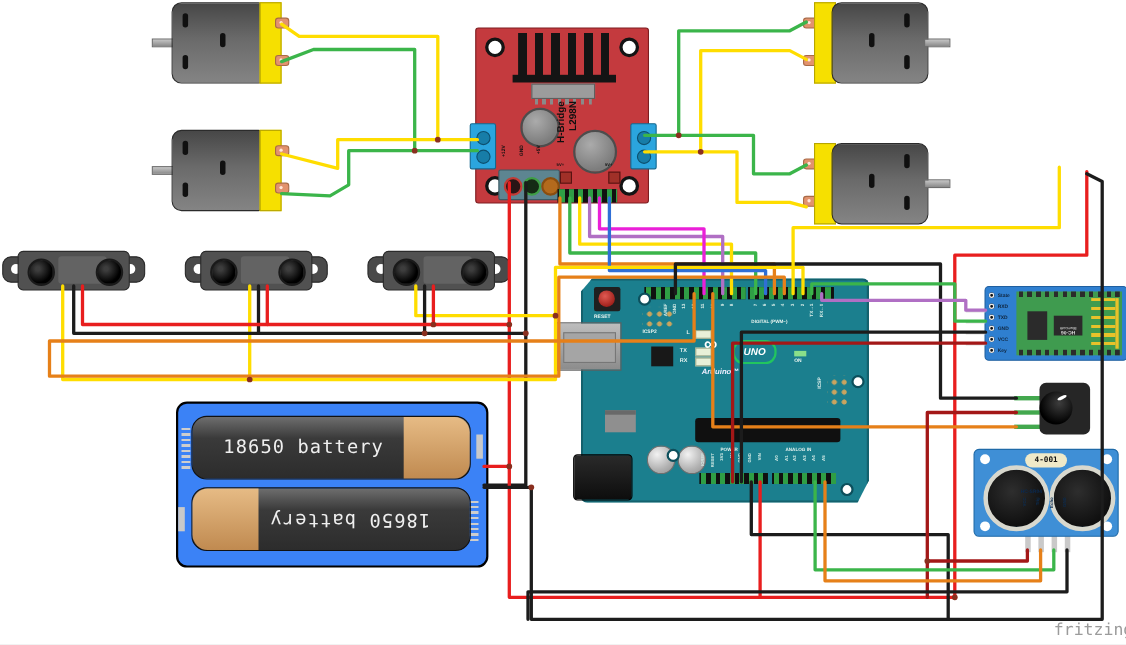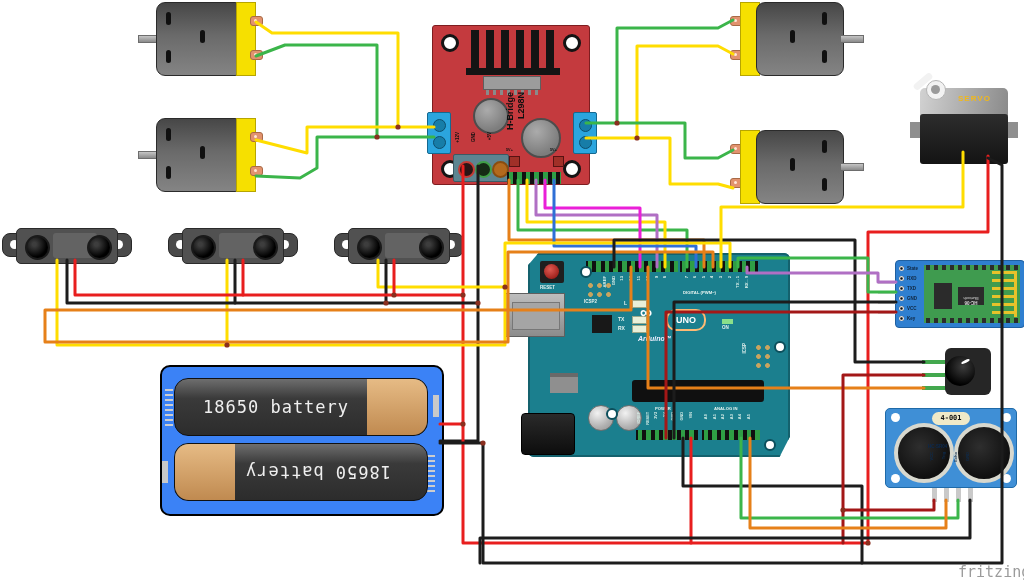--- a/index.html
+++ b/index.html
@@ -181,50 +181,40 @@
     <div class="abs pins" style="left:152px;top:8px;width:78px;height:11px;"></div>
     <div class="hole" style="left:52px;top:13px;width:8px;height:8px;border:2px solid #0c4f5c;"></div>
     <span class="tinylab" style="left:96px;top:48px;font-size:5px;color:#e8f4f0;">L</span>
     <div class="abs" style="left:104px;top:47px;width:13px;height:6px;background:#e9f0d8;border:1px solid #9aa88a;"></div>
     <span class="tinylab" style="left:90px;top:64px;font-size:5px;color:#e8f4f0;">TX</span>
     <div class="abs" style="left:104px;top:63px;width:13px;height:6px;background:#e9f0d8;border:1px solid #9aa88a;"></div>
     <span class="tinylab" style="left:90px;top:73px;font-size:5px;color:#e8f4f0;">RX</span>
     <div class="abs" style="left:104px;top:72px;width:13px;height:6px;background:#e9f0d8;border:1px solid #9aa88a;"></div>
     <div class="abs" style="left:64px;top:62px;width:20px;height:18px;background:#181818;"></div>
     <span class="abs" style="left:112px;top:50px;font-size:17px;color:#fff;font-weight:bold;">∞</span>
-    <div class="abs" style="left:138px;top:56px;width:36px;height:18px;border:2px solid #fdba74;border-radius:10px;text-align:center;line-height:18px;font-size:9px;font-weight:bold;color:#fff;">UNO</div>
+    <div class="abs" style="left:138px;top:56px;width:36px;height:18px;border:2px solid #22c55e;border-radius:10px;text-align:center;line-height:18px;font-size:9px;font-style:italic;font-weight:bold;color:#fff;">UNO</div>
     <span class="tinylab" style="left:110px;top:82px;font-size:7px;color:#eef;font-style:italic;">Arduino™</span>
     <div class="abs" style="left:194px;top:66px;width:11px;height:5px;background:#8ae08a;"></div>
     <span class="tinylab" style="left:194px;top:73px;font-size:4.5px;color:#e8f4f0;">ON</span>
     <div class="abs dotgrid" style="left:224px;top:88px;width:18px;height:27px;"></div>
     <span class="plab vlab" style="left:215px;top:90px;font-size:4.5px;color:#e8f4f0;">ICSP</span>
     <div class="abs" style="left:22px;top:120px;width:28px;height:16px;background:#8f8f8f;border-top:4px solid #696969;"></div>
     <div class="abs" style="left:104px;top:127px;width:132px;height:22px;background:#101010;border-radius:3px;"></div>
     <div class="abs" style="left:60px;top:152px;width:24px;height:24px;border-radius:50%;background:radial-gradient(circle at 35% 30%,#f2f2f2,#b2b2b2 60%,#8f8f8f);border:1px solid #6f6f6f;"></div>
     <div class="abs" style="left:88px;top:152px;width:24px;height:24px;border-radius:50%;background:radial-gradient(circle at 35% 30%,#f2f2f2,#b2b2b2 60%,#8f8f8f);border:1px solid #6f6f6f;"></div>
     <div class="abs pins" style="left:108px;top:177px;width:62px;height:10px;"></div>
     <div class="abs pins" style="left:174px;top:177px;width:58px;height:10px;"></div>
     <div class="hole" style="left:78px;top:155px;width:8px;height:8px;border:2px solid #0c4f5c;"></div>
     <div class="hole" style="left:246px;top:88px;width:8px;height:8px;border:2px solid #0c4f5c;"></div>
     <div class="hole" style="left:236px;top:186px;width:8px;height:8px;border:2px solid #0c4f5c;"></div>
   </div>
   <span class="tinylab" style="left:683px;top:291px;font-size:4.2px;color:#e8f4f0;z-index:30;">DIGITAL (PWM~)</span>
   <span class="tinylab" style="left:655px;top:407px;font-size:4.2px;color:#e8f4f0;z-index:30;">POWER</span>
   <span class="tinylab" style="left:714px;top:407px;font-size:4.2px;color:#e8f4f0;z-index:30;">ANALOG IN</span>
 
-  <div class="abs" style="left:910px;top:80px;width:108px;height:88px;z-index:10;">
-    <div class="abs" style="left:0;top:42px;width:12px;height:16px;background:#8f8f8f;"></div>
-    <div class="abs" style="left:96px;top:42px;width:12px;height:16px;background:#8f8f8f;"></div>
-    <div class="abs" style="left:2px;top:-2px;width:22px;height:7px;background:#f2f2f2;border-radius:4px;transform:rotate(-40deg);"></div>
-    <div class="abs" style="left:10px;top:8px;width:88px;height:28px;background:linear-gradient(100deg,#d2d2d2,#8a8a8a);border-radius:5px 5px 0 0;"></div>
-    <div class="abs" style="left:16px;top:0px;width:18px;height:18px;border-radius:50%;background:#f2f2f2;border:1px solid #b5b5b5;"></div>
-    <div class="abs" style="left:21px;top:5px;width:9px;height:9px;border-radius:50%;background:#9a9a9a;"></div>
-    <span class="tinylab" style="left:48px;top:15px;font-size:8px;color:#f0b81c;letter-spacing:1px;font-weight:bold;">SERVO</span>
-    <div class="abs" style="left:10px;top:34px;width:88px;height:50px;background:linear-gradient(#2d2d2d,#141414);border-radius:3px;"></div>
-  </div>
 
   <div class="abs" style="left:895px;top:260px;width:128px;height:66px;background:#2f7fd0;border:1px solid #1f5f9f;border-radius:4px;z-index:10;">
     <div class="abs" style="left:28px;top:4px;width:96px;height:58px;background:#3f9b4f;">
       <div class="abs" style="left:2px;top:0;width:92px;height:5px;background:repeating-linear-gradient(90deg,#2b2b2b 0 4px,transparent 4px 8px);"></div>
       <div class="abs" style="left:2px;top:53px;width:92px;height:5px;background:repeating-linear-gradient(90deg,#2b2b2b 0 4px,transparent 4px 8px);"></div>
       <div class="abs" style="left:10px;top:18px;width:18px;height:26px;background:#2b2b2b;"></div>
       <div class="abs" style="left:34px;top:22px;width:26px;height:18px;background:#2b2b2b;color:#ddd;transform:rotate(180deg);text-align:center;">
         <div style="font-size:4.5px;font-weight:bold;line-height:1.4;">HC-06</div>
         <div style="font-size:3.6px;line-height:1;">Bluetooth</div>
       </div>

